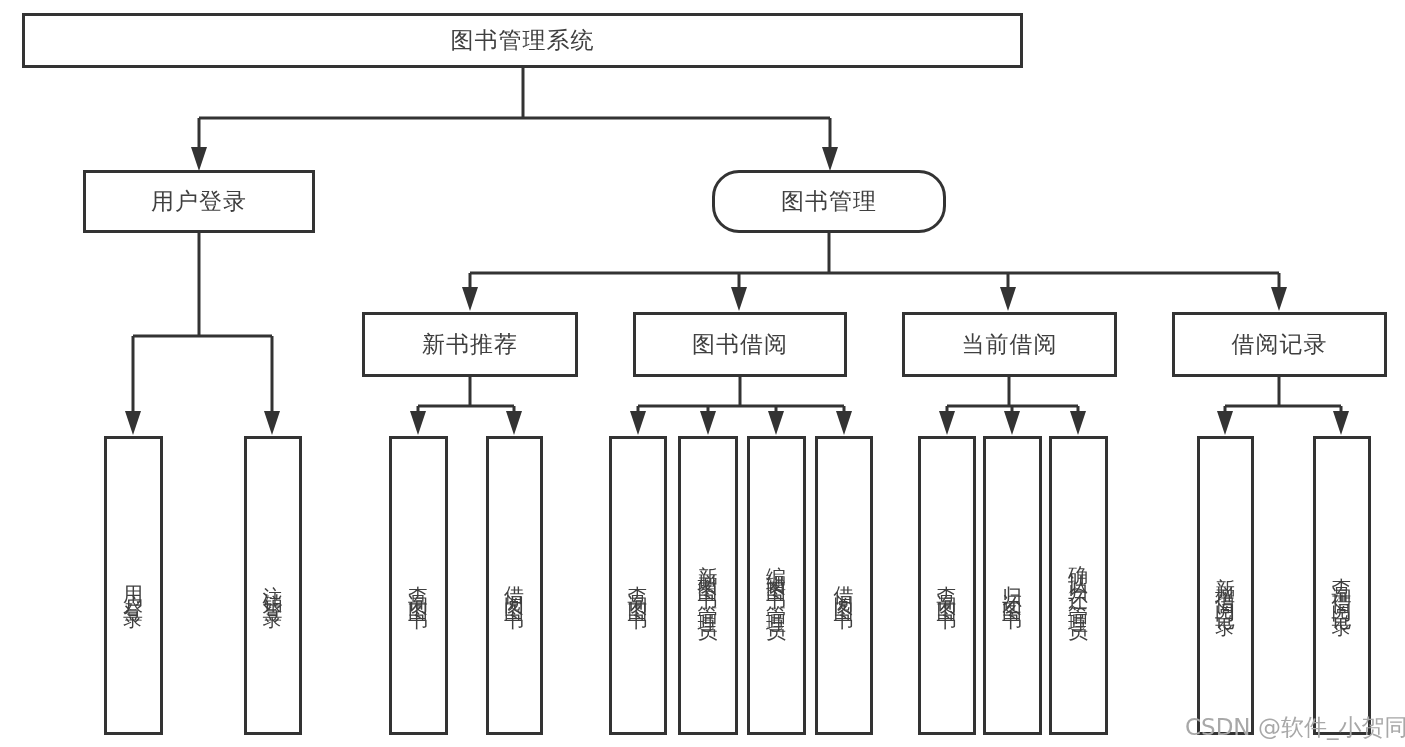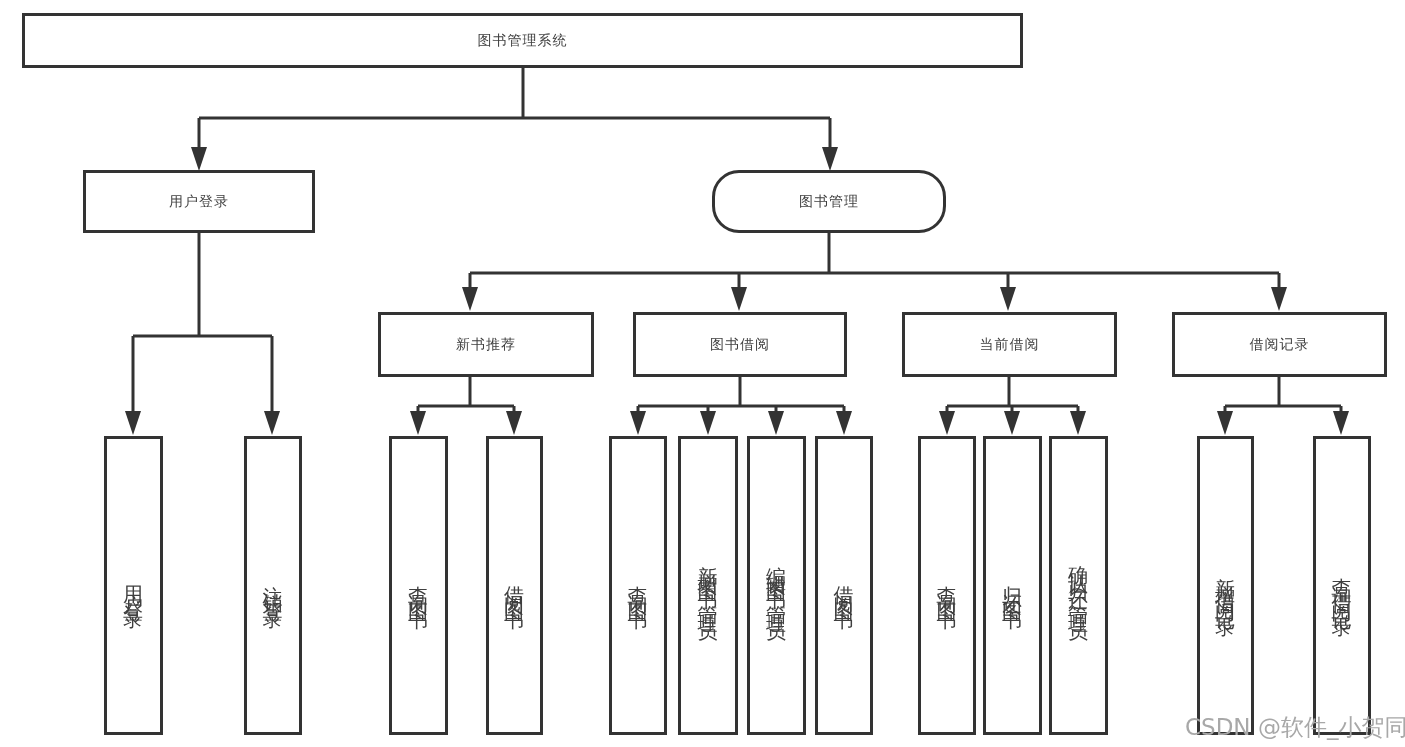--- a/index.html
+++ b/index.html
@@ -15,32 +15,32 @@
     position:absolute;
     box-sizing:border-box;
     border:3px solid #333333;
     background:#ffffff;
     display:flex;
     align-items:center;
     justify-content:center;
     color:#3f3f3f;
     z-index:2;
   }
-  .hbox { font-size:14px; letter-spacing:1px; white-space:nowrap;text-align:right; }
+  .hbox { font-size:23px; letter-spacing:1px; white-space:nowrap;text-align:right; }
   .vbox {
     writing-mode:vertical-rl;
     font-size:20px;
     letter-spacing:8px;
     line-height:1;
   }
   
   .n-root   { left:22px;   top:13px;  width:1001px; height:55px; }
   .n-login  { left:83px;   top:170px; width:232px;  height:63px; }
   .n-mgmt   { left:712px;  top:170px; width:234px;  height:63px;border-radius:27px; }
-  .n-newrec { left:362px;  top:312px; width:216px;  height:65px;margin-left:16px; }
+  .n-newrec { left:362px;  top:312px; width:216px;  height:65px; }
   .n-borrow { left:633px;  top:312px; width:214px;  height:65px; }
   .n-current{ left:902px;  top:312px; width:215px;  height:65px; }
   .n-record { left:1172px; top:312px; width:215px;  height:65px; }
   
   .leaf { top:436px; height:299px; }
   .l1  { left:104px;  width:59px; }
   .l2  { left:244px;  width:58px; }
   .l3  { left:389px;  width:59px; }
   .l4  { left:486px;  width:57px; }
   .l5  { left:609px;  width:58px; }

